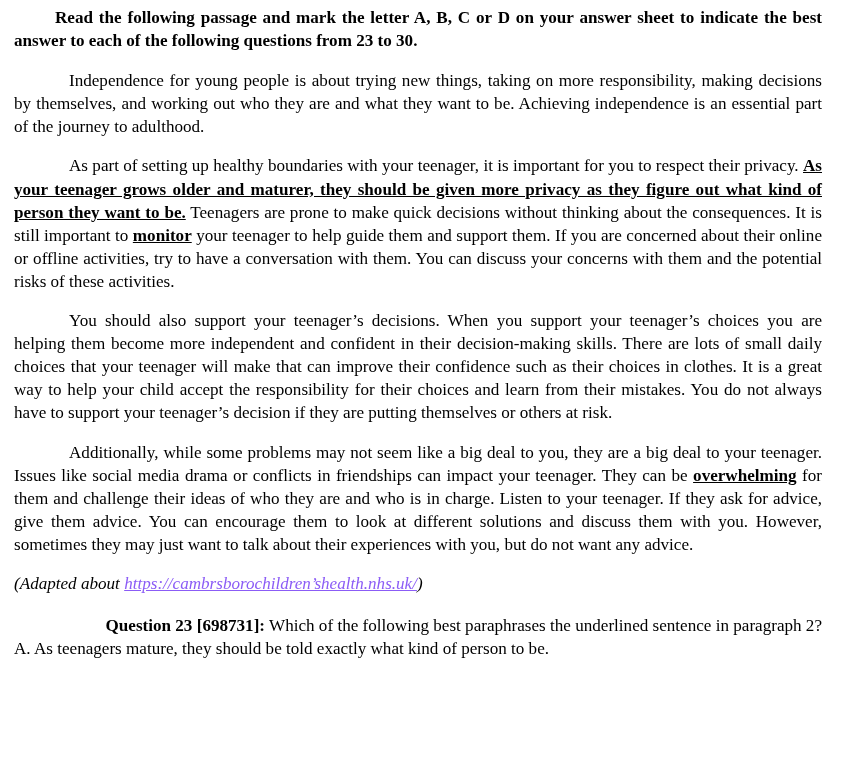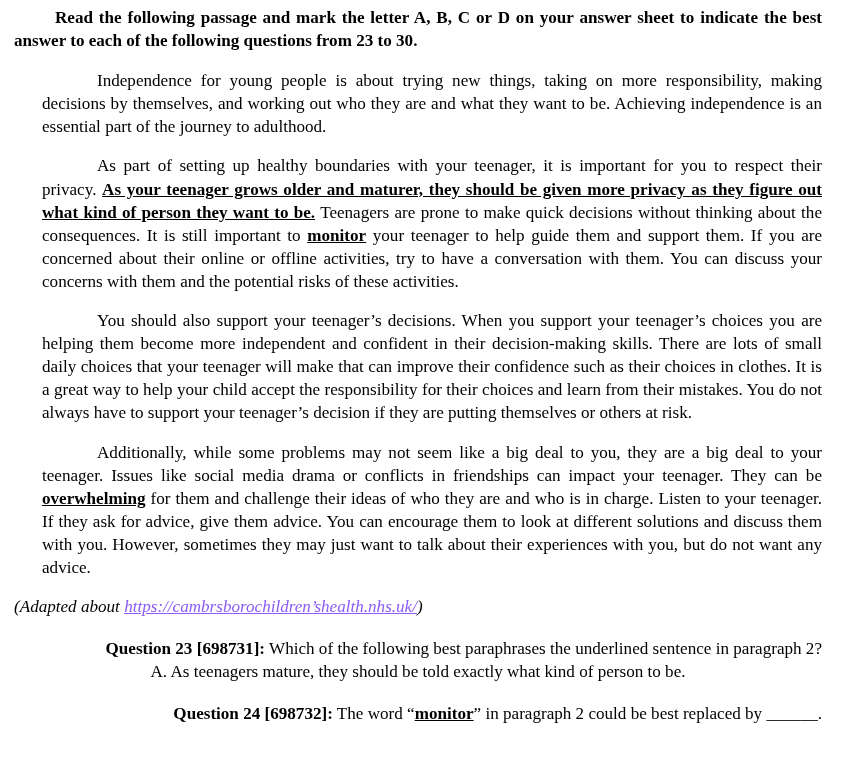--- a/index.html
+++ b/index.html
@@ -33,21 +33,20 @@
     padding: 0;
   }
   .instruction {
     font-weight: bold;
     text-indent: 41px;
     margin-bottom: 17px;
   }
   .body-para {
     text-indent: 55px;
     margin-bottom: 16px;
-    margin-left: 28px;
   }
   .bu {
     font-weight: bold;
     text-decoration: underline;
   }
   .source-line {
     font-size: 17.1px;
     line-height: 23.1px;
     font-style: italic;
     margin: 0 0 20px 0;
@@ -66,21 +65,21 @@
     line-height: 22.6px;
     text-align: right;
     margin: 0;
   }
   .q-label {
     font-weight: bold;
   }
   .opt {
     font-size: 17.1px;
     line-height: 22.6px;
-    text-align: center;
+    text-align: left;
     margin: 0;
     white-space: nowrap;
   }
   .blank {
     letter-spacing: 0;
   }
 </style>
 </head>
 <body>
 
@@ -110,20 +109,14 @@
     <span>(Adapted about </span><a class="link" href="#">https://cambrsborochildren’shealth.nhs.uk/</a><span>)</span>
   </p>
 
   <div class="q-block">
     <p class="q-line">
       <span class="q-label">Question 23 [698731]:</span><span> Which of the following best paraphrases the underlined sentence in paragraph 2?</span>
     </p>
     <p class="opt">A. As teenagers mature, they should be told exactly what kind of person to be.</p>
   </div>
 
-  <div class="q-block">
-    <p class="q-line">
-      <span class="q-label">Question 24 [698732]:</span><span> The word “</span><span class="bu">monitor</span><span>” in paragraph 2 could be best replaced by </span><span class="blank">______</span><span>.</span>
-    </p>
-
-  </div>
 
 </div>
 
 </body></html>

